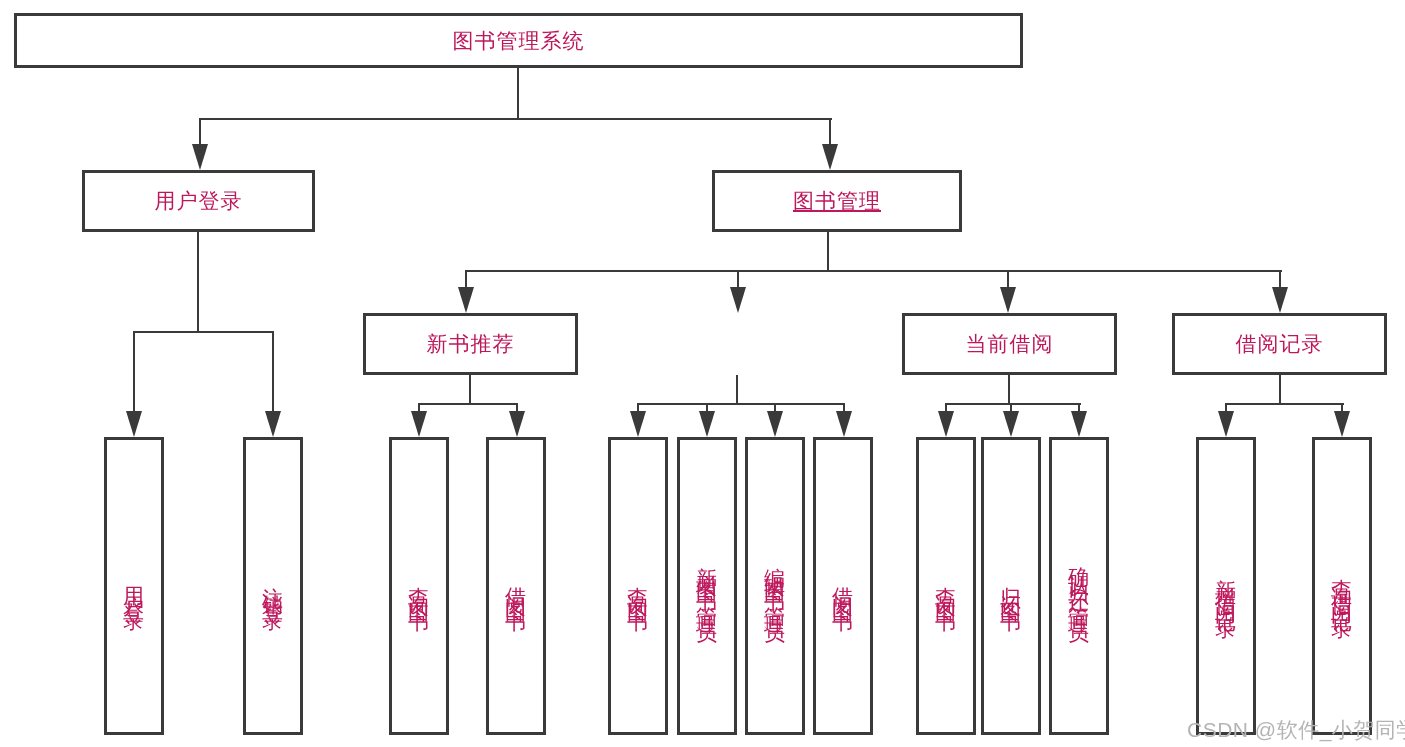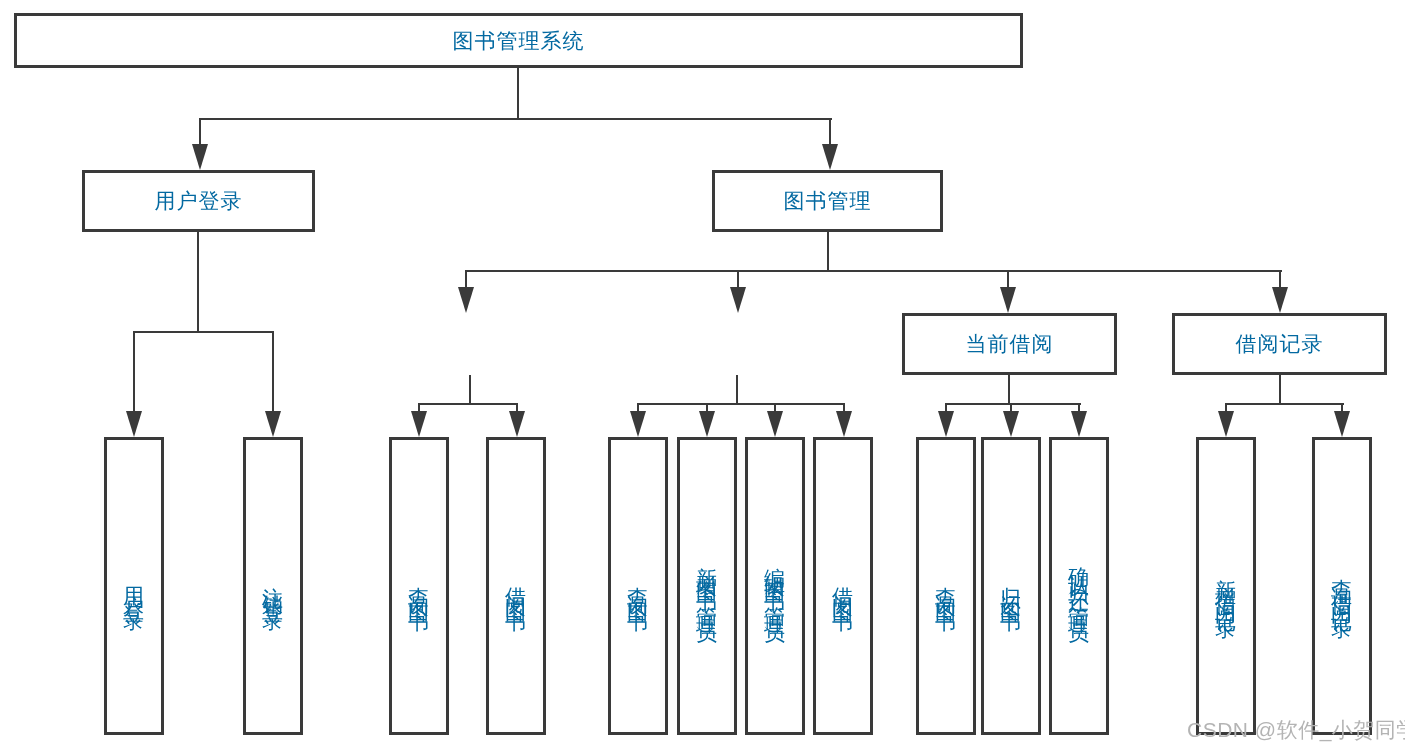--- a/index.html
+++ b/index.html
@@ -15,21 +15,21 @@
     overflow: hidden;
   }
   .node {
     position: absolute;
     box-sizing: border-box;
     border: 3px solid #3a3a3a;
     background: #ffffff;
     display: flex;
     align-items: center;
     justify-content: center;
-    color: #0369a1;
+    color: #be185d;
     font-size: 21px;
     letter-spacing: 1px;
   }
   .node.leaf {
     writing-mode: vertical-rl;
     text-orientation: mixed;
     letter-spacing: 8px;
     line-height: 1;
   }
   .h-line, .v-line {
@@ -63,40 +63,41 @@
   <div class="node" style="left:14px; top:13px; width:1009px; height:55px;">图书管理系统</div>
 
   <div class="v-line" style="left:517px; top:68px;  height:52px;"></div>
   <div class="h-line" style="left:199px; top:118px; width:633px;"></div>
   <div class="v-line" style="left:199px; top:118px; height:28px;"></div>
   <div class="arrow-down" style="left:192px; top:144px;"></div>
   <div class="v-line" style="left:829px; top:118px; height:28px;"></div>
   <div class="arrow-down" style="left:822px; top:144px;"></div>
 
   <div class="node" style="left:82px; top:170px; width:233px; height:62px;">用户登录</div>
-  <div class="node" style="left:712px; top:170px; width:231px; height:62px;">图书管理</div>
+  <div class="node" style="left:712px; top:170px; width:250px; height:62px;text-decoration:underline;">图书管理</div>
 
   <div class="v-line" style="left:197px; top:232px; height:101px;"></div>
   <div class="h-line" style="left:133px; top:331px; width:141px;"></div>
   <div class="v-line" style="left:133px; top:331px; height:80px;"></div>
   <div class="arrow-down" style="left:126px; top:411px;"></div>
   <div class="v-line" style="left:272px; top:331px; height:80px;"></div>
   <div class="arrow-down" style="left:265px; top:411px;"></div>
 
   <div class="v-line" style="left:827px; top:232px; height:40px;"></div>
   <div class="h-line" style="left:465px; top:270px; width:817px;"></div>
   <div class="v-line" style="left:465px;  top:270px; height:19px;"></div>
   <div class="arrow-down" style="left:458px;  top:287px;"></div>
   <div class="v-line" style="left:737px;  top:270px; height:19px;"></div>
   <div class="arrow-down" style="left:730px;  top:287px;"></div>
   <div class="v-line" style="left:1007px; top:270px; height:19px;"></div>
   <div class="arrow-down" style="left:1000px; top:287px;"></div>
   <div class="v-line" style="left:1279px; top:270px; height:19px;"></div>
   <div class="arrow-down" style="left:1272px; top:287px;"></div>
 
+  <div class="node" style="left:363px; top:313px; width:215px; height:62px;">新书推荐</div>
   <div class="node" style="left:902px; top:313px; width:215px; height:62px;">当前借阅</div>
   <div class="node" style="left:1172px; top:313px; width:215px; height:62px;">借阅记录</div>
 
   <div class="v-line" style="left:469px; top:375px; height:30px;"></div>
   <div class="h-line" style="left:418px; top:403px; width:100px;"></div>
   <div class="v-line" style="left:418px; top:403px; height:10px;"></div>
   <div class="arrow-down" style="left:411px; top:411px;"></div>
   <div class="v-line" style="left:516px; top:403px; height:10px;"></div>
   <div class="arrow-down" style="left:509px; top:411px;"></div>
 

